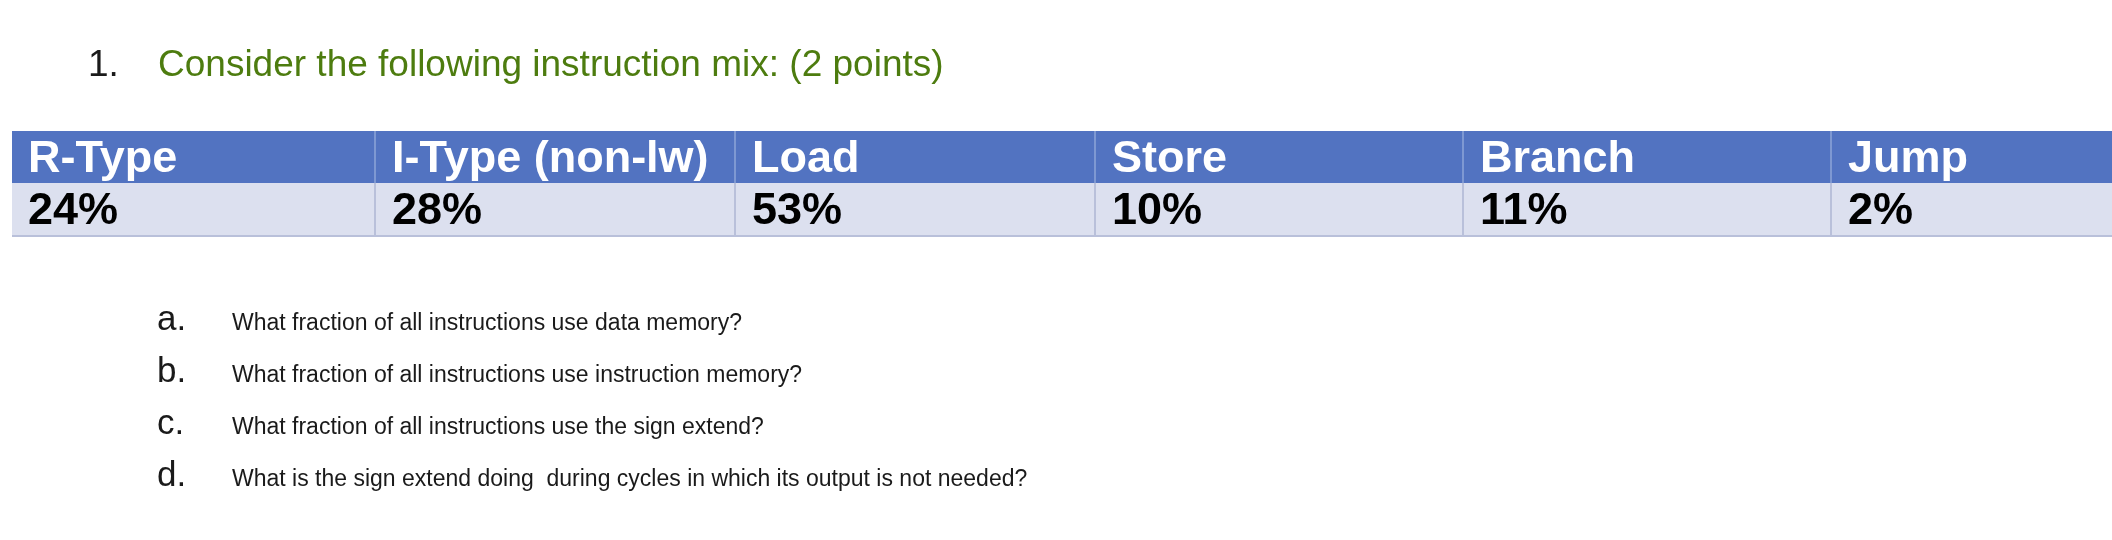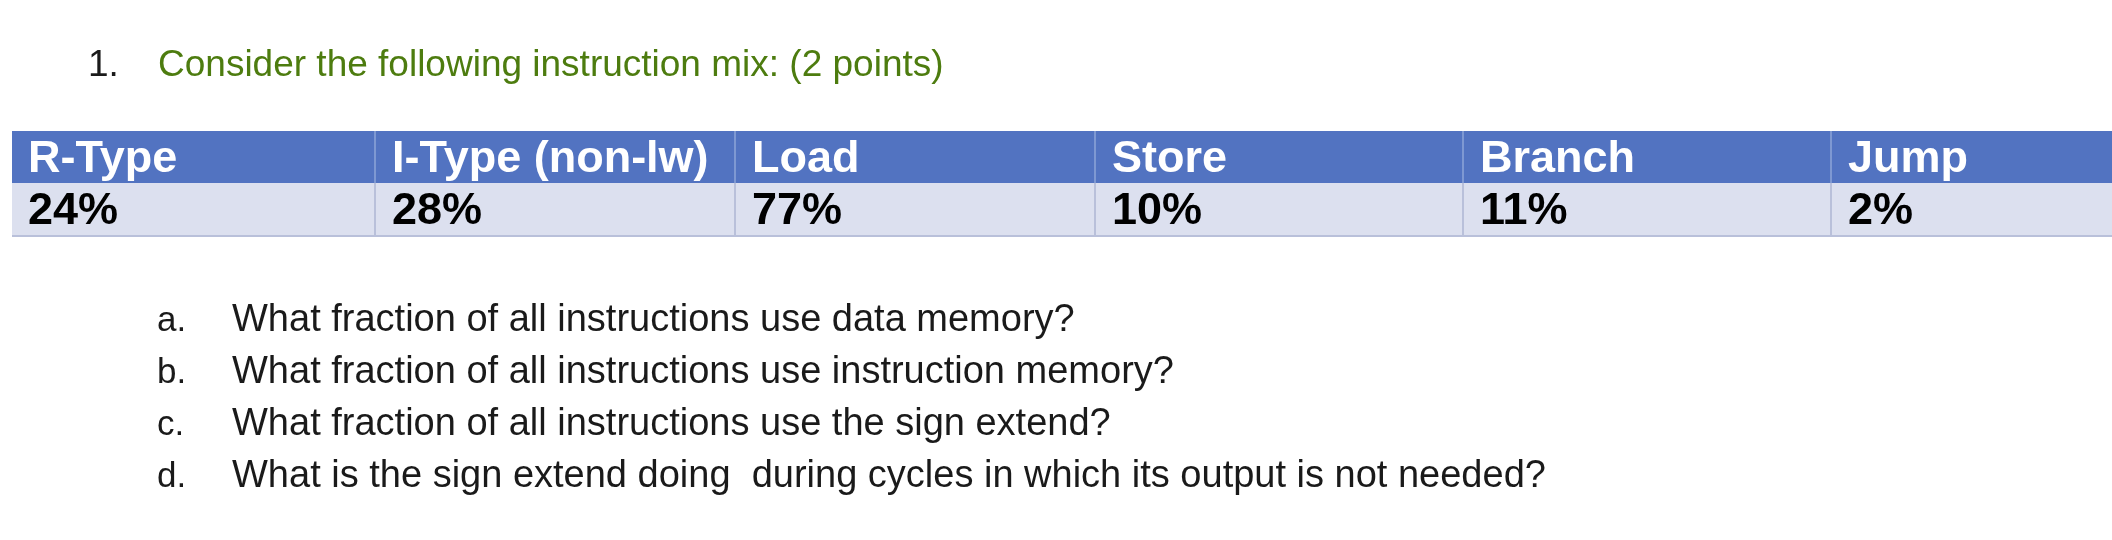--- a/index.html
+++ b/index.html
@@ -109,21 +109,21 @@
     white-space: pre;
     height: 52px;
   }
   .sub-marker {
     font-size: 35px;
     line-height: 44px;
     color: #1a1a1a;
     flex: 0 0 75px;
   }
   .sub-text {
-    font-size: 38px;
+    font-size: 23px;
     line-height: 44px;
     color: #1a1a1a;
   }
 </style>
 </head>
 <body>
 
 <div class="page">
 
   <div class="question-line">
@@ -139,21 +139,21 @@
         <th class="col-load">Load</th>
         <th class="col-store">Store</th>
         <th class="col-branch">Branch</th>
         <th class="col-jump">Jump</th>
       </tr>
     </thead>
     <tbody>
       <tr>
         <td class="first-cell">24%</td>
         <td>28%</td>
-        <td>77%</td>
+        <td>53%</td>
         <td>10%</td>
         <td>11%</td>
         <td>2%</td>
       </tr>
     </tbody>
   </table>
 
   <div class="sub-list">
     <div class="sub-item">
       <span class="sub-marker">a.</span>

